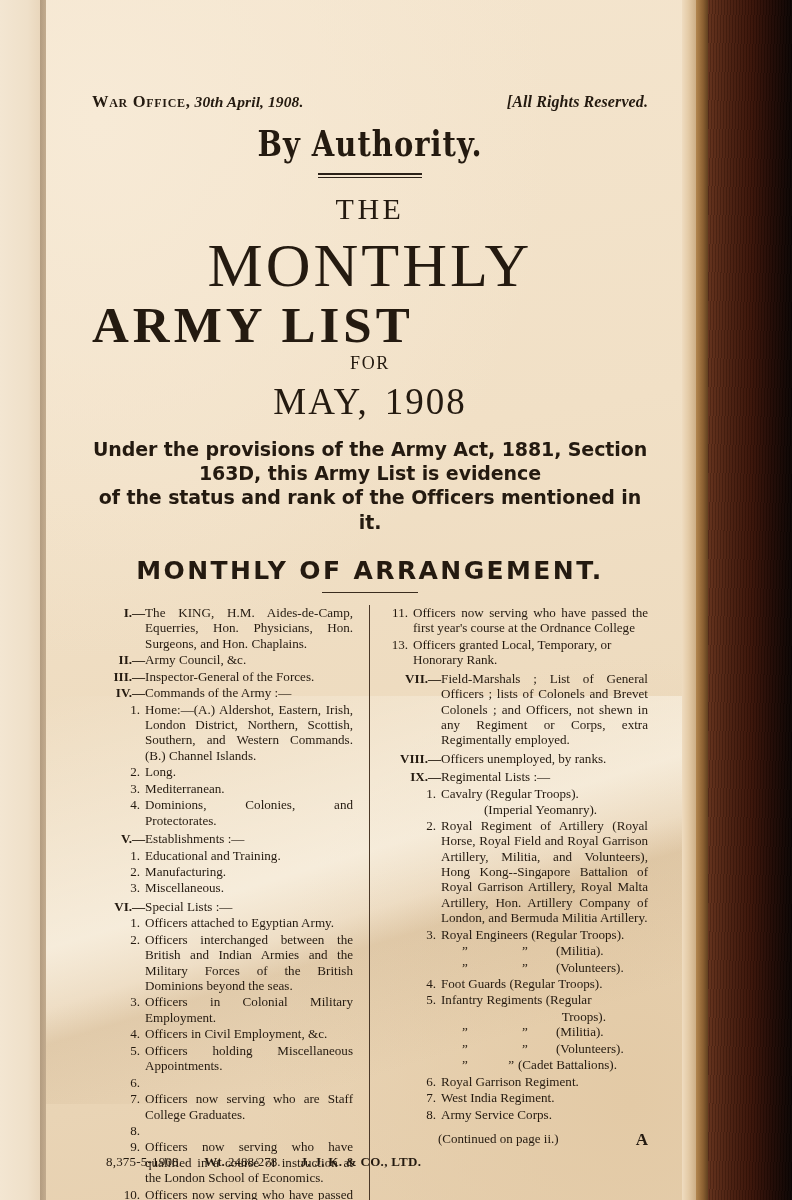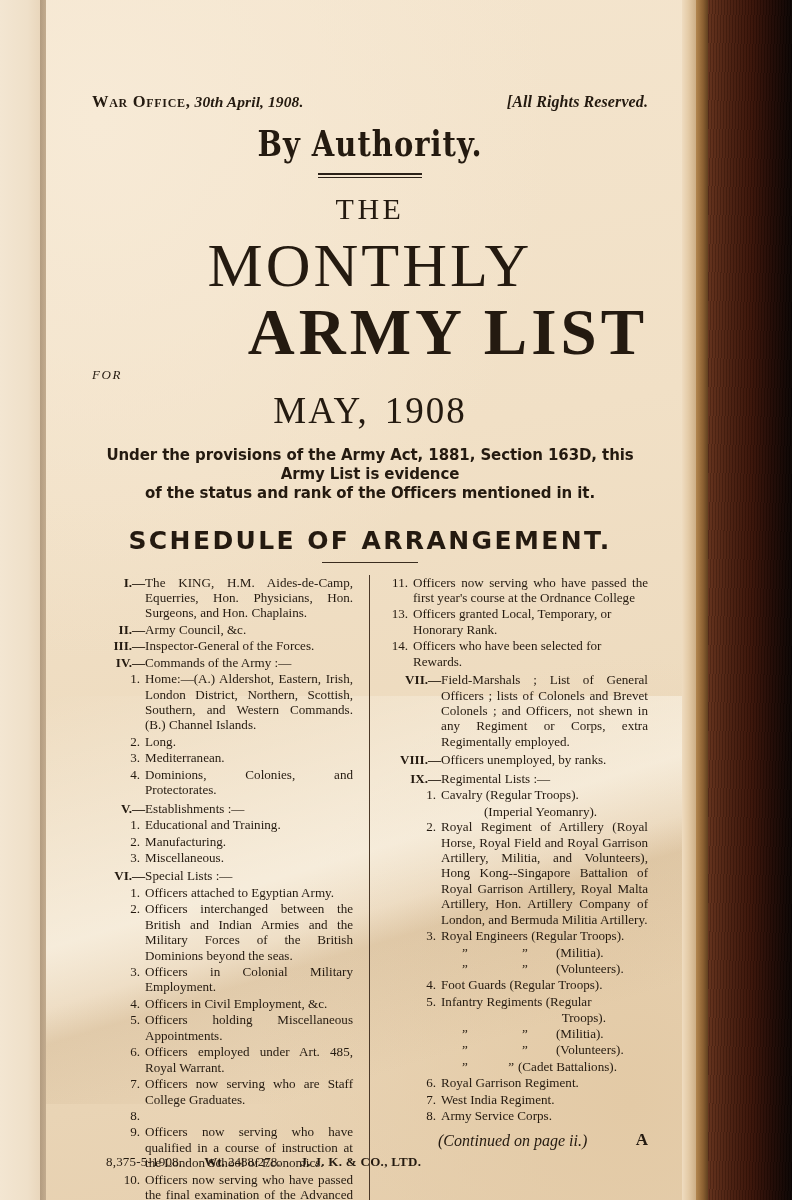--- a/index.html
+++ b/index.html
@@ -169,47 +169,46 @@
     font-weight: 400;
   }
   .t-monthly {
     text-align: center;
     font-size: 62px;
     letter-spacing: 3px;
     margin-top: 4px;
     font-weight: 400;
   }
   .t-armylist {
-    text-align: right;
-    font-size: 65px;
+    text-align: left;
+    font-size: 51px;
     letter-spacing: 4px;
     margin-top: -2px;
     font-weight: 700;
     line-height: 1.02;
   }
   .t-for {
-    text-align: left;
-    font-size: 13px;
+    text-align: center;
+    font-size: 18px;
     letter-spacing: 1.6px;
     margin-top: 2px;
-    font-style: italic;
   }
   .t-may {
     text-align: center;
     font-size: 37px;
     letter-spacing: 2px;
     margin-top: 6px;
   }
   .t-may .yr { margin-left: 16px; }
 
   .provision {
     text-align: center;
     font-family: "DejaVu Sans", "Liberation Sans", sans-serif;
     font-weight: 700;
-    font-size: 15px;
+    font-size: 19px;
     line-height: 1.28;
     margin-top: 14px;
     letter-spacing: -.1px;
   }
 
   
   .schedule-head {
     text-align: center;
     font-family: "DejaVu Sans", "Liberation Sans", sans-serif;
     font-weight: 700;
@@ -279,22 +278,21 @@
   .ditto-row .d1 { width: 58px; text-align: center; }
   .ditto-row .d2 { width: 62px; text-align: center; }
   .ditto-row .dtxt { }
   .ditto-row.tight .d2 { width: 20px; text-align: right; margin-right: 4px; }
 
   .right-shift { margin-left: 96px; display: block; }
 
   .continued {
     margin-top: 9px;
     margin-left: 50px;
-    font-style: italic;
-    font-size: 16px;
+    font-size: 13px;
   }
 
   
   .footer {
     position: absolute;
     left: 34px;
     right: 34px;
     bottom: 30px;
     display: flex;
     align-items: baseline;
@@ -348,21 +346,21 @@
       <div class="t-for">FOR</div>
       <div class="t-may">
         <span>MAY,</span><span class="yr">1908</span>
       </div>
 
       <div class="provision">
         <span>Under the provisions of the Army Act, 1881, Section 163D, this Army List is evidence</span><br>
         <span>of the status and rank of the Officers mentioned in it.</span>
       </div>
 
-      <div class="schedule-head">SCHEDULE OF ARRANGEMENT.</div>
+      <div class="schedule-head">MONTHLY OF ARRANGEMENT.</div>
       <div class="rule-mid"></div>
 
       <div class="columns">
 
         <div class="col col-left">
 
           <div class="entry">
             <span class="rn">I.</span>
             <span class="rn-dash">—</span>
             <span class="entry-body">The KING, H.M. Aides-de-Camp, Equerries, Hon. Physicians, Hon. Surgeons, and Hon. Chaplains.</span>
@@ -441,21 +439,20 @@
           <div class="sub">
             <span class="num">4.</span>
             <span class="sub-body nojust">Officers in Civil Employment, &amp;c.</span>
           </div>
           <div class="sub">
             <span class="num">5.</span>
             <span class="sub-body">Officers holding Miscellaneous Appointments.</span>
           </div>
           <div class="sub">
             <span class="num">6.</span>
-            <span class="sub-body">Officers employed under Art. 485, Royal Warrant.</span>
           </div>
           <div class="sub">
             <span class="num">7.</span>
             <span class="sub-body">Officers now serving who are Staff College Graduates.</span>
           </div>
           <div class="sub">
             <span class="num">8.</span>
           </div>
           <div class="sub">
             <span class="num">9.</span>
@@ -470,24 +467,20 @@
 
         <div class="col col-right">
 
           <div class="sub" style="margin-left:0">
             <span class="num">11.</span>
             <span class="sub-body">Officers now serving who have passed the first year's course at the Ordnance College</span>
           </div>
           <div class="sub" style="margin-left:0">
             <span class="num">13.</span>
             <span class="sub-body nojust">Officers granted Local, Temporary, or Honorary Rank.</span>
-          </div>
-          <div class="sub" style="margin-left:0">
-            <span class="num">14.</span>
-            <span class="sub-body nojust">Officers who have been selected for Rewards.</span>
           </div>
 
           <div class="entry" style="margin-top:3px">
             <span class="rn">VII.</span>
             <span class="rn-dash">—</span>
             <span class="entry-body">Field-Marshals ; List of General Officers ; lists of Colonels and Brevet Colonels ; and Officers, not shewn in any Regiment or Corps, extra Regimentally employed.</span>
           </div>
 
           <div class="entry" style="margin-top:3px">
             <span class="rn">VIII.</span>

